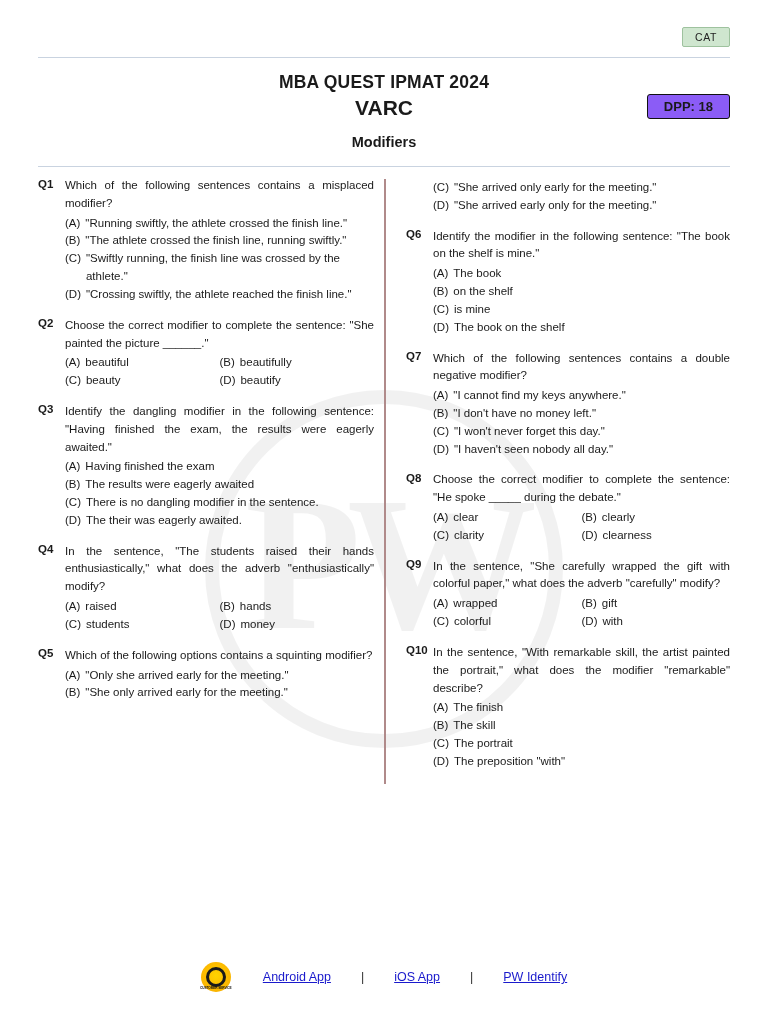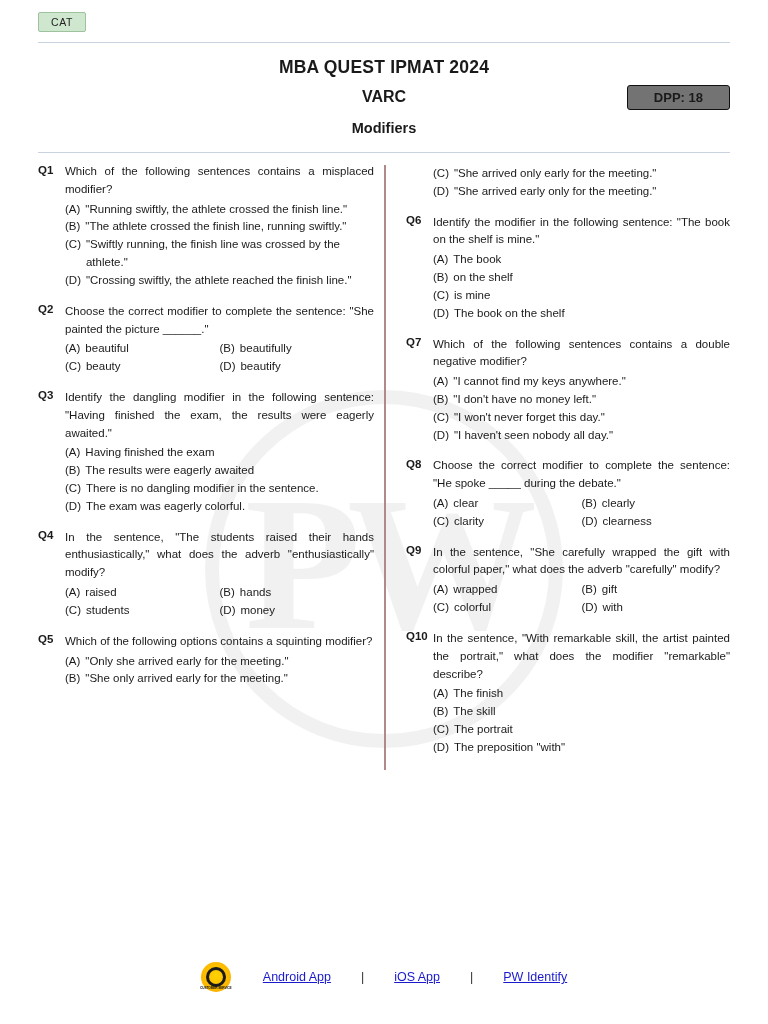--- a/index.html
+++ b/index.html
@@ -47,22 +47,22 @@
     line-height: 1;
     margin-top: -10px;
   }
   .content {
     position: relative;
     z-index: 2;
   }
   
   .cat-badge-row {
     display: flex;
-    justify-content: flex-start;
-    padding-top: 12px;
+    justify-content: flex-end;
+    padding-top: 27px;
   }
   .cat-badge {
     background: #cfe6cf;
     border: 1px solid #9ec29e;
     color: #222;
     font-size: 10.5px;
     letter-spacing: 0.6px;
     padding: 3px 12px;
     border-radius: 2px;
   }
@@ -74,40 +74,39 @@
     text-align: center;
     padding-top: 14px;
     position: relative;
   }
   .title-main {
     font-size: 17.5px;
     font-weight: 700;
     letter-spacing: 0.2px;
   }
   .title-sub {
-    font-size: 16px;
-    font-weight: 700;
-    margin-top: 10px;
+    font-size: 21px;
+    font-weight: 700;
+    margin-top: 3px;
   }
   .title-topic {
     font-size: 14.5px;
     font-weight: 700;
     margin-top: 14px;
   }
   .dpp-badge {
     position: absolute;
     right: 0;
     top: 36px;
     border: 1.4px solid #111;
     border-radius: 3px;
     font-size: 13px;
     font-weight: 700;
-    padding: 4px 26px;
-    background: #737373;
-    margin-top: 6px;
+    padding: 4px 16px;
+    background: #8b5cf6;
   }
   .header-rule {
     border-top: 1px solid #c9d3e0;
     margin-top: 16px;
   }
   
   .columns {
     display: flex;
     margin-top: 10px;
     position: relative;
@@ -309,21 +308,21 @@
                 <div class="opt">
                   <span class="lab">(B)</span>
                   <span class="txt">The results were eagerly awaited</span>
                 </div>
                 <div class="opt">
                   <span class="lab">(C)</span>
                   <span class="txt">There is no dangling modifier in the sentence.</span>
                 </div>
                 <div class="opt">
                   <span class="lab">(D)</span>
-                  <span class="txt">The exam was eagerly colorful.</span>
+                  <span class="txt">The their was eagerly awaited.</span>
                 </div>
               </div>
             </div>
           </div>
           <div class="q">
             <div class="q-num">Q4</div>
             <div class="q-body">
               <div class="q-text">In the sentence, "The students raised their hands enthusiastically," what does the adverb "enthusiastically" modify?</div>
               <div class="opts grid">
                 <div class="opt">

